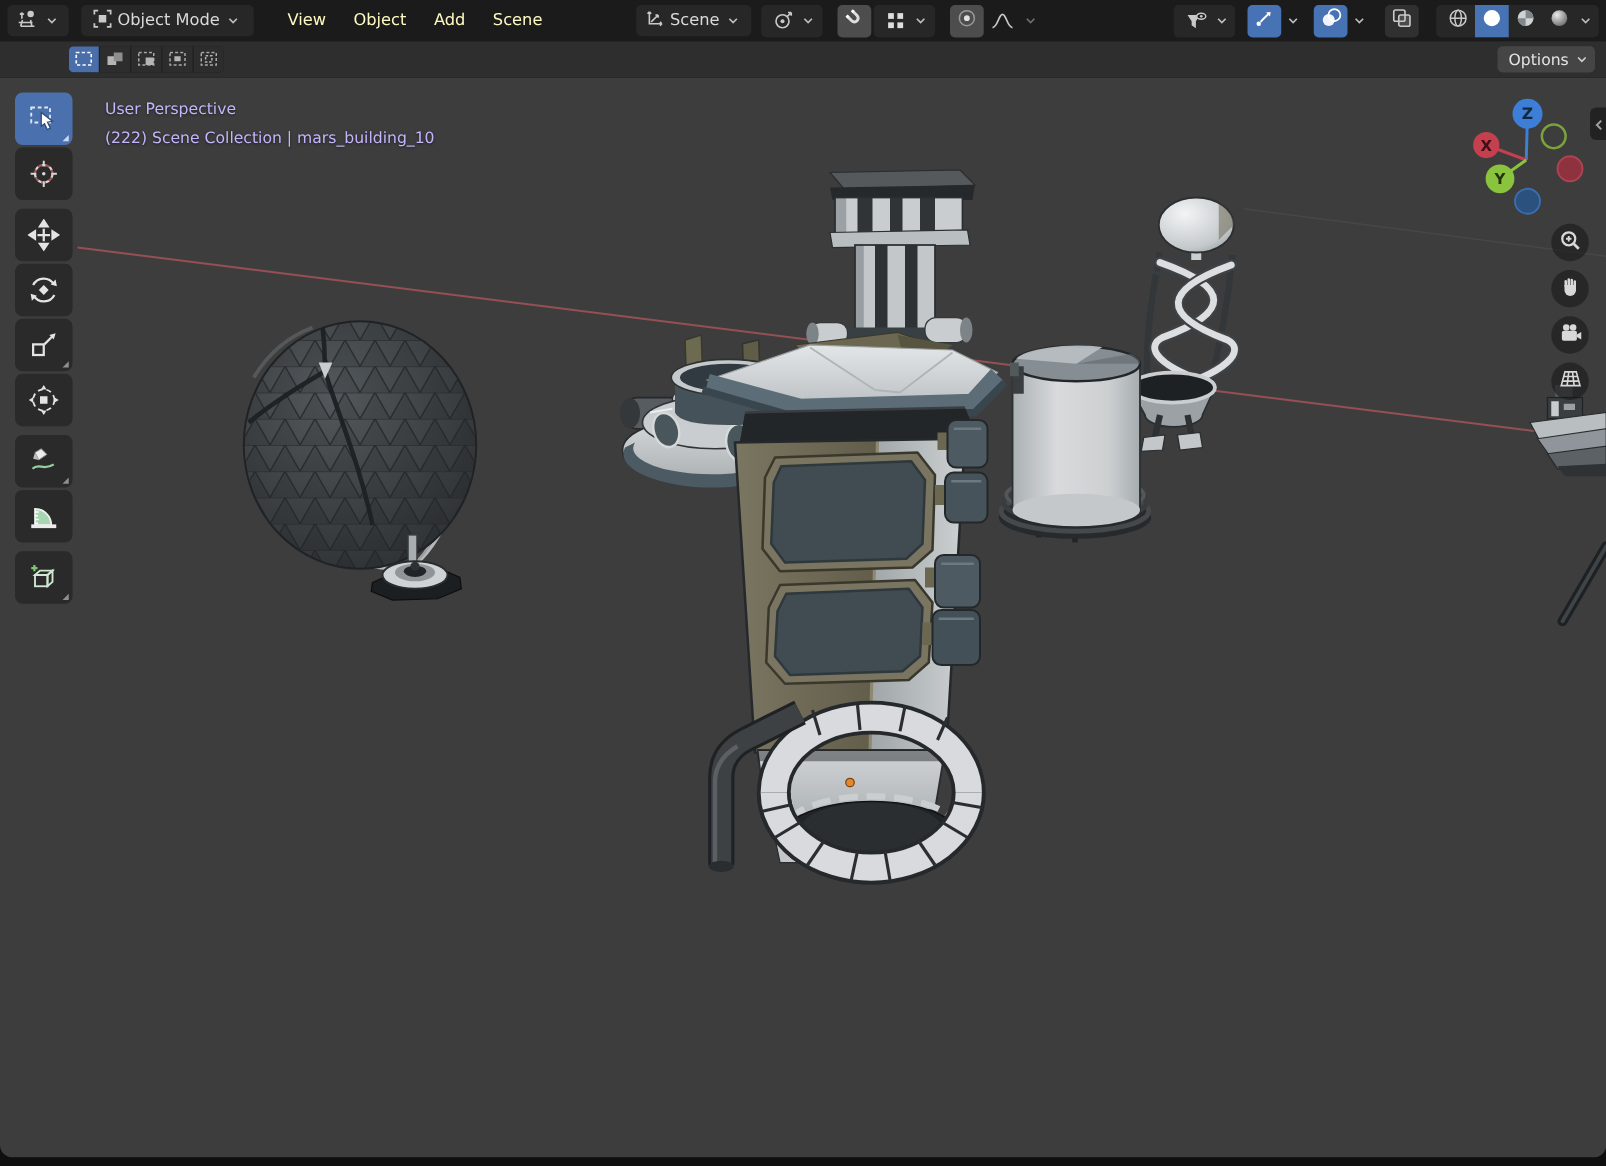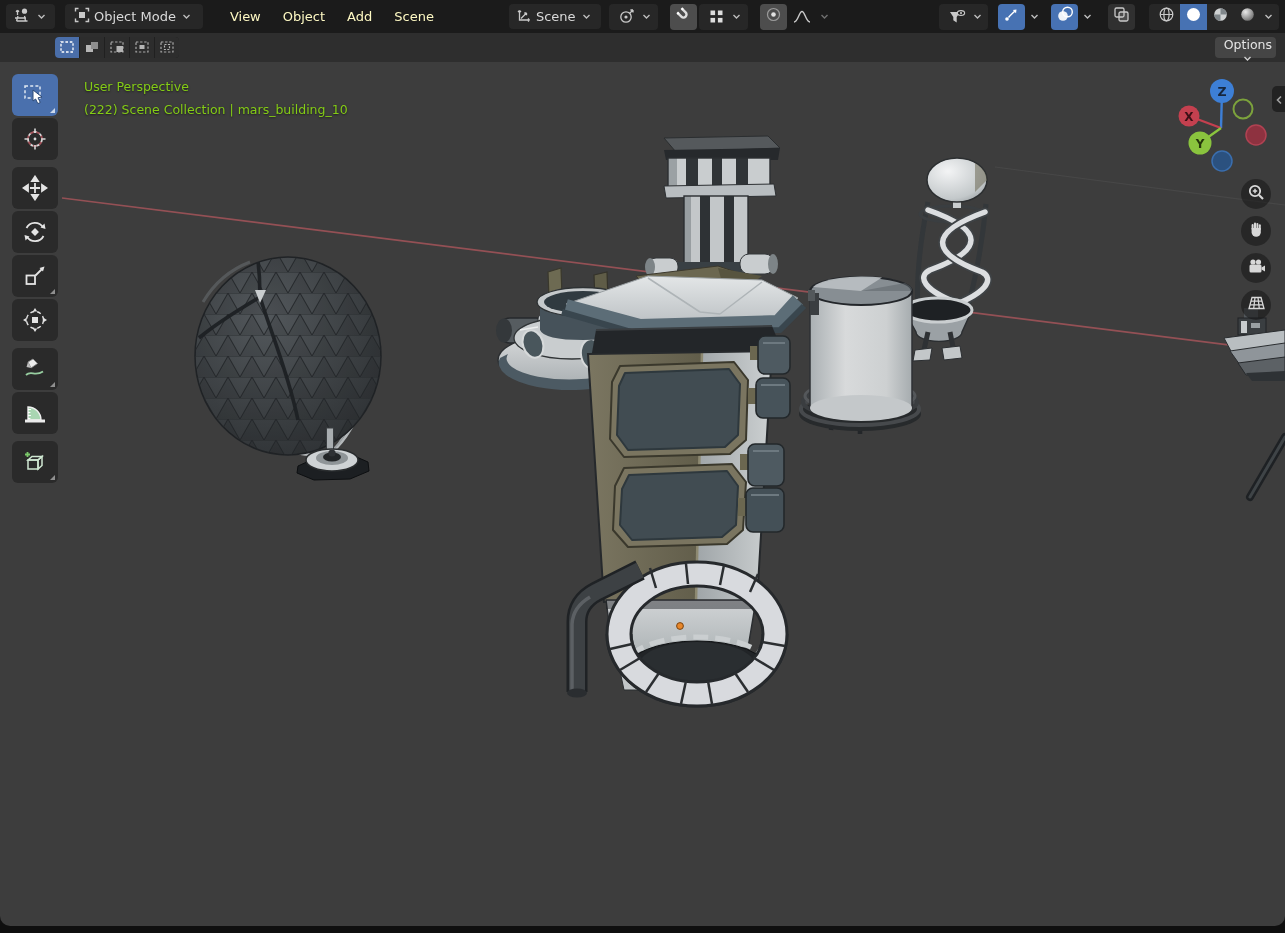--- a/index.html
+++ b/index.html
@@ -29,29 +29,29 @@
 
   
   .toolrow{
     position:absolute;top:33px;left:0;right:0;height:29px;background:#2e2e2e;
     display:flex;align-items:center;padding:0 9px;box-sizing:border-box;z-index:5;
   }
   .selmodes{display:flex;margin-left:46px;background:#202020;border-radius:4px;gap:1px;overflow:hidden;}
   .smbtn{width:24px;height:21px;background:#2d2d2d;display:flex;align-items:center;justify-content:center;}
   .smbtn.active{background:#4a6ea9;}
   .options-btn{margin-left:auto;display:flex;align-items:center;gap:3px;background:#454545;
-    border-radius:4px;height:21px;padding:0 4px 0 9px;color:#e4e4e4;font-size:12.5px;flex-direction:column;}
+    border-radius:4px;height:21px;padding:0 4px 0 9px;color:#e4e4e4;font-size:12.5px;}
 
   
   .viewport{
     position:absolute;top:62px;left:0;width:1285px;height:864px;background:#3d3d3d;
     border-radius:0 0 10px 10px;overflow:hidden;
   }
   .scene{position:absolute;left:0;top:0;}
-  .vp-text{position:absolute;left:84px;top:13px;color:#84cc16;font-size:12.5px;line-height:23px;
+  .vp-text{position:absolute;left:84px;top:13px;color:#c4b5fd;font-size:12.5px;line-height:23px;
     text-shadow:0 1px 2px rgba(0,0,0,.55);white-space:nowrap;}
 
   
   .tools{position:absolute;left:12px;top:12px;display:flex;flex-direction:column;width:46px;}
   .tbtn{width:46px;height:42px;background:rgba(40,40,40,.92);border-radius:6px;margin-bottom:2px;
     display:flex;align-items:center;justify-content:center;position:relative;}
   .tbtn.active{background:#4a70ad;}
   .tbtn.grp{margin-bottom:7px;}
   .tbtn .subm{position:absolute;right:3px;bottom:3px;width:0;height:0;
     border-left:5px solid transparent;border-bottom:5px solid #8f8f8f;}

